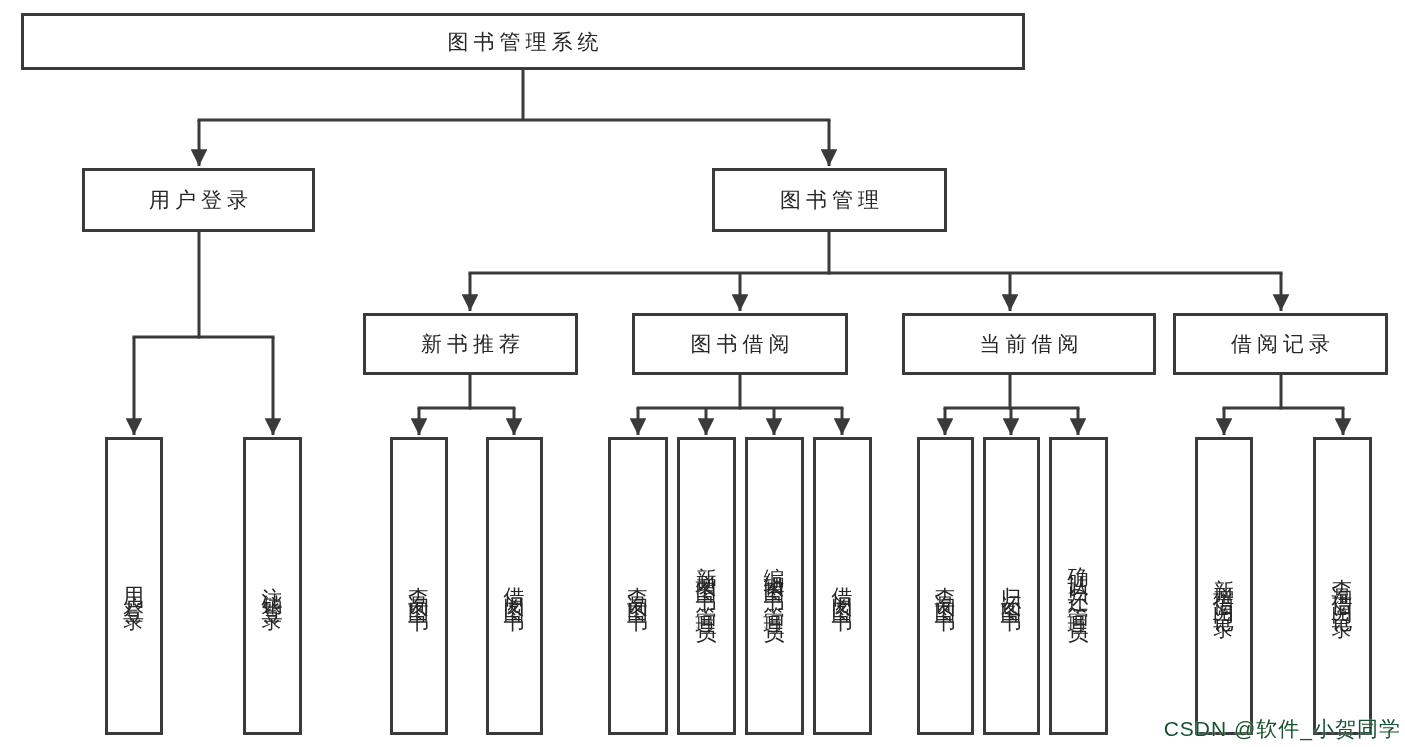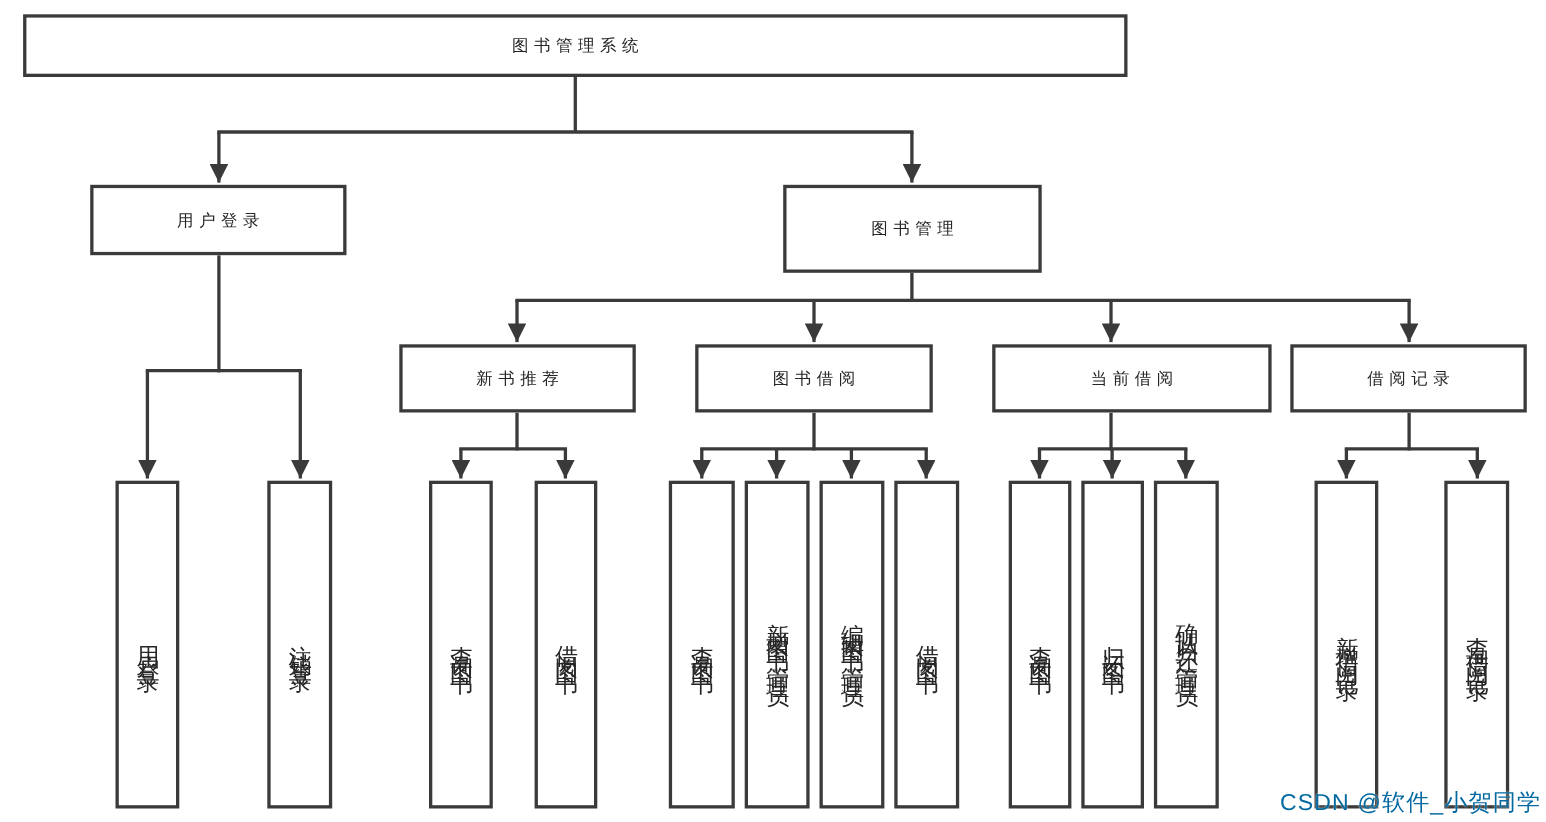--- a/index.html
+++ b/index.html
@@ -14,29 +14,29 @@
   .connectors{position:absolute;left:0;top:0;width:1405px;height:747px;}
   .node{
     position:absolute;
     box-sizing:border-box;
     border:3px solid #3a3a3a;
     background:#ffffff;
     display:flex;align-items:center;justify-content:center;
   }
   .node span{
     color:#262626;
-    font-size:15px;
+    font-size:21px;
     letter-spacing:5px;
     text-indent:5px;
     white-space:nowrap;
   }
   
   #b-root   {left:21px;  top:13px;  width:1004px; height:57px;}
   #b-login  {left:82px;  top:168px; width:233px;  height:64px;}
-  #b-mgmt   {left:712px; top:168px; width:235px;  height:80px;}
+  #b-mgmt   {left:712px; top:168px; width:235px;  height:64px;}
   #b-newbook{left:363px; top:313px; width:215px;  height:62px;}
   #b-borrow {left:632px; top:313px; width:216px;  height:62px;}
   #b-current{left:902px; top:313px; width:254px;  height:62px;}
   #b-record {left:1173px;top:313px; width:215px;  height:62px;}
   
   .vnode{top:437px;height:298px;}
   .vnode span{
     writing-mode:vertical-rl;
     text-orientation:mixed;
     font-size:21px;
@@ -55,21 +55,21 @@
   #l-cb1   {left:917px; width:57px;}
   #l-cb2   {left:983px; width:57px;}
   #l-cb3   {left:1049px;width:59px;}
   #l-rc1   {left:1195px;width:58px;}
   #l-rc2   {left:1313px;width:59px;}
   .watermark{
     position:absolute;
     right:4px;bottom:4px;
     font-size:21px;
     letter-spacing:1px;
-    color:#0369a1;
+    color:#14532d;
     text-shadow:0 0 2px rgba(255,255,255,0.85);
     z-index:5;
   }
 </style>
 </head>
 <body>
 
 <div class="stage">
 
   <svg class="connectors" viewBox="0 0 1405 747" xmlns="http://www.w3.org/2000/svg">

